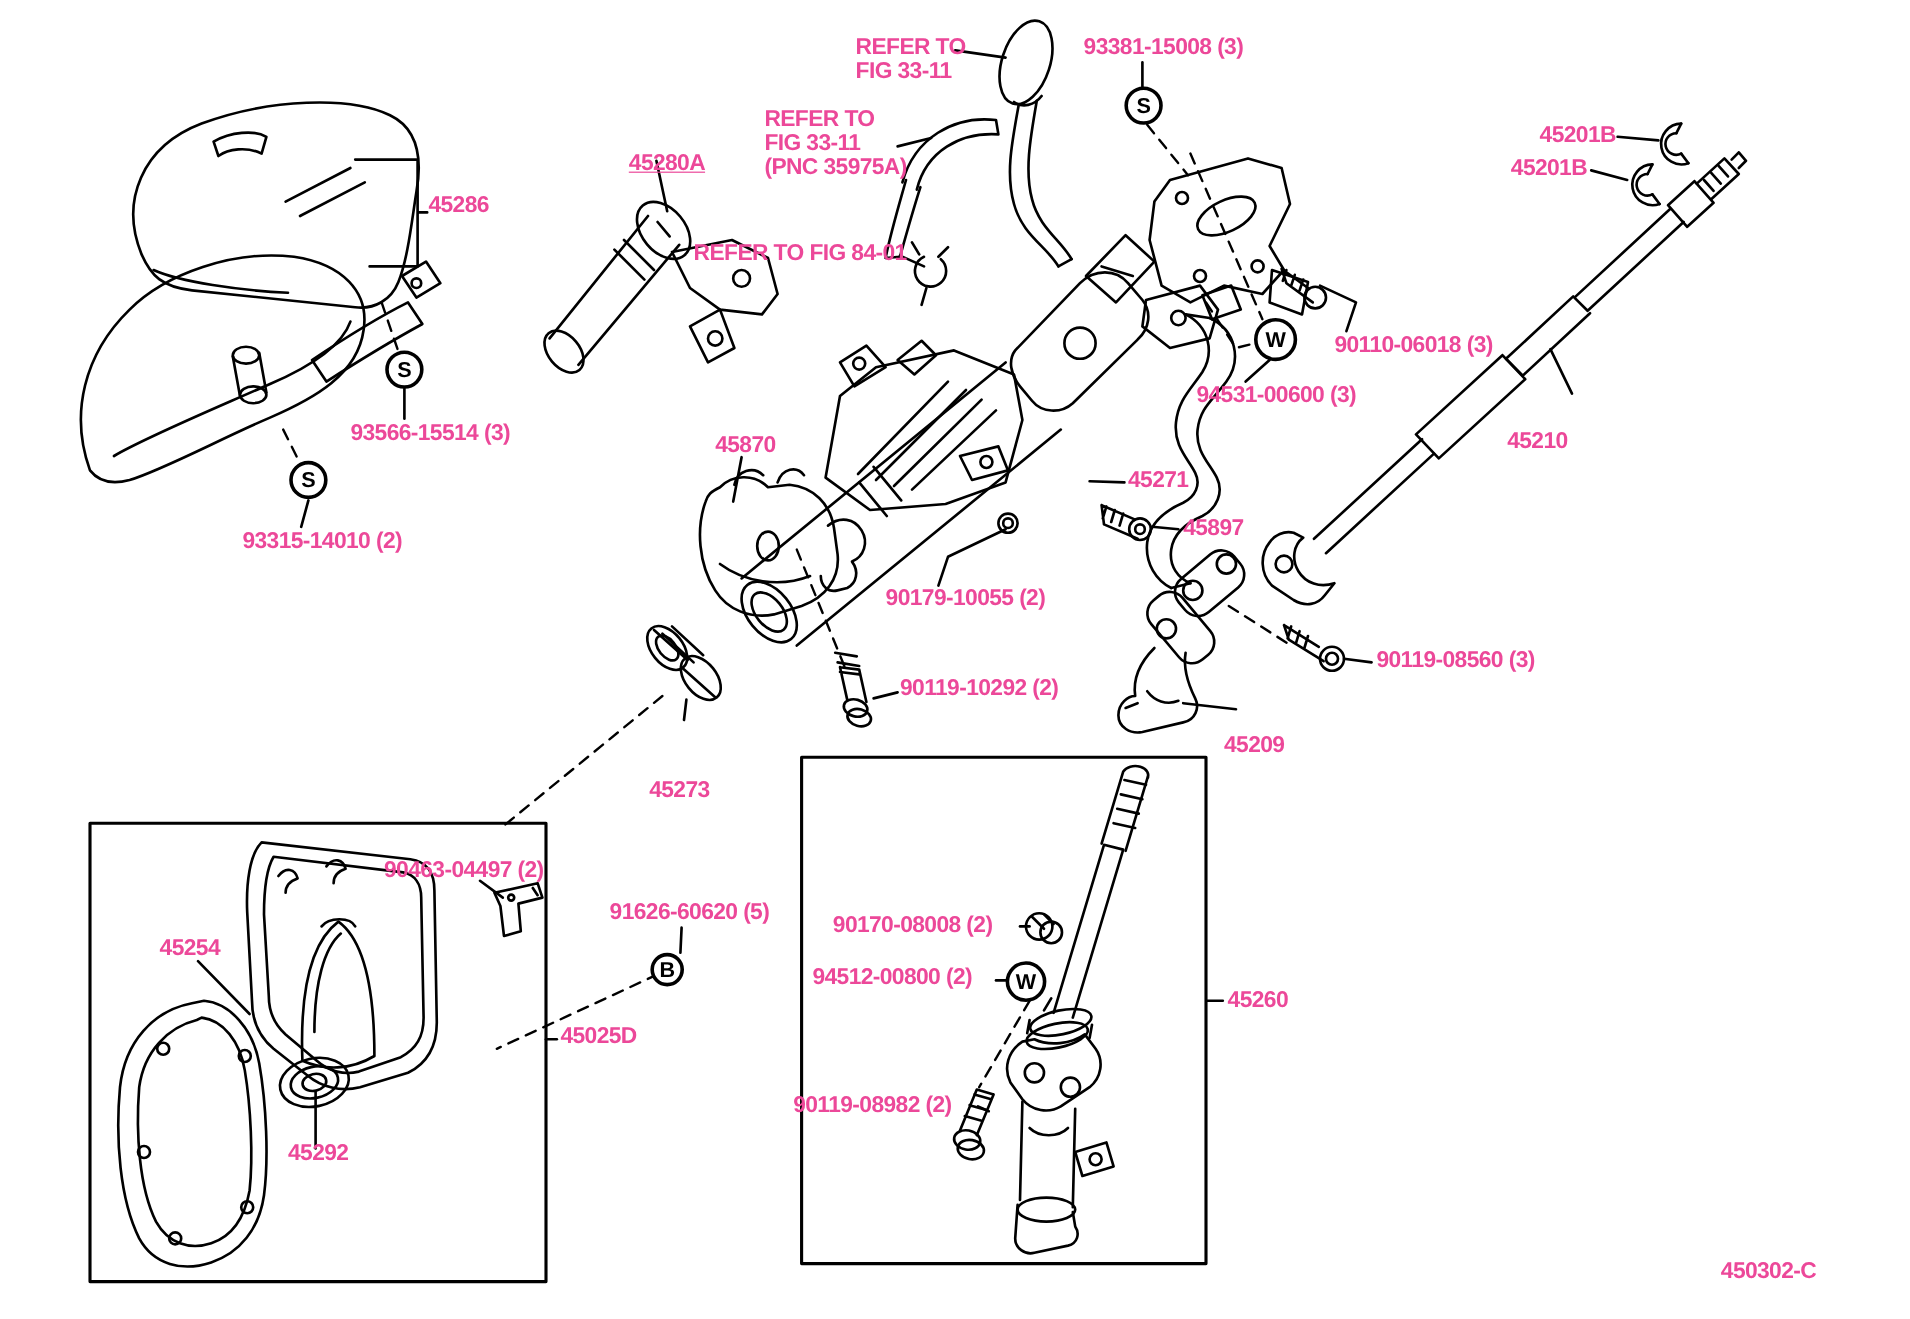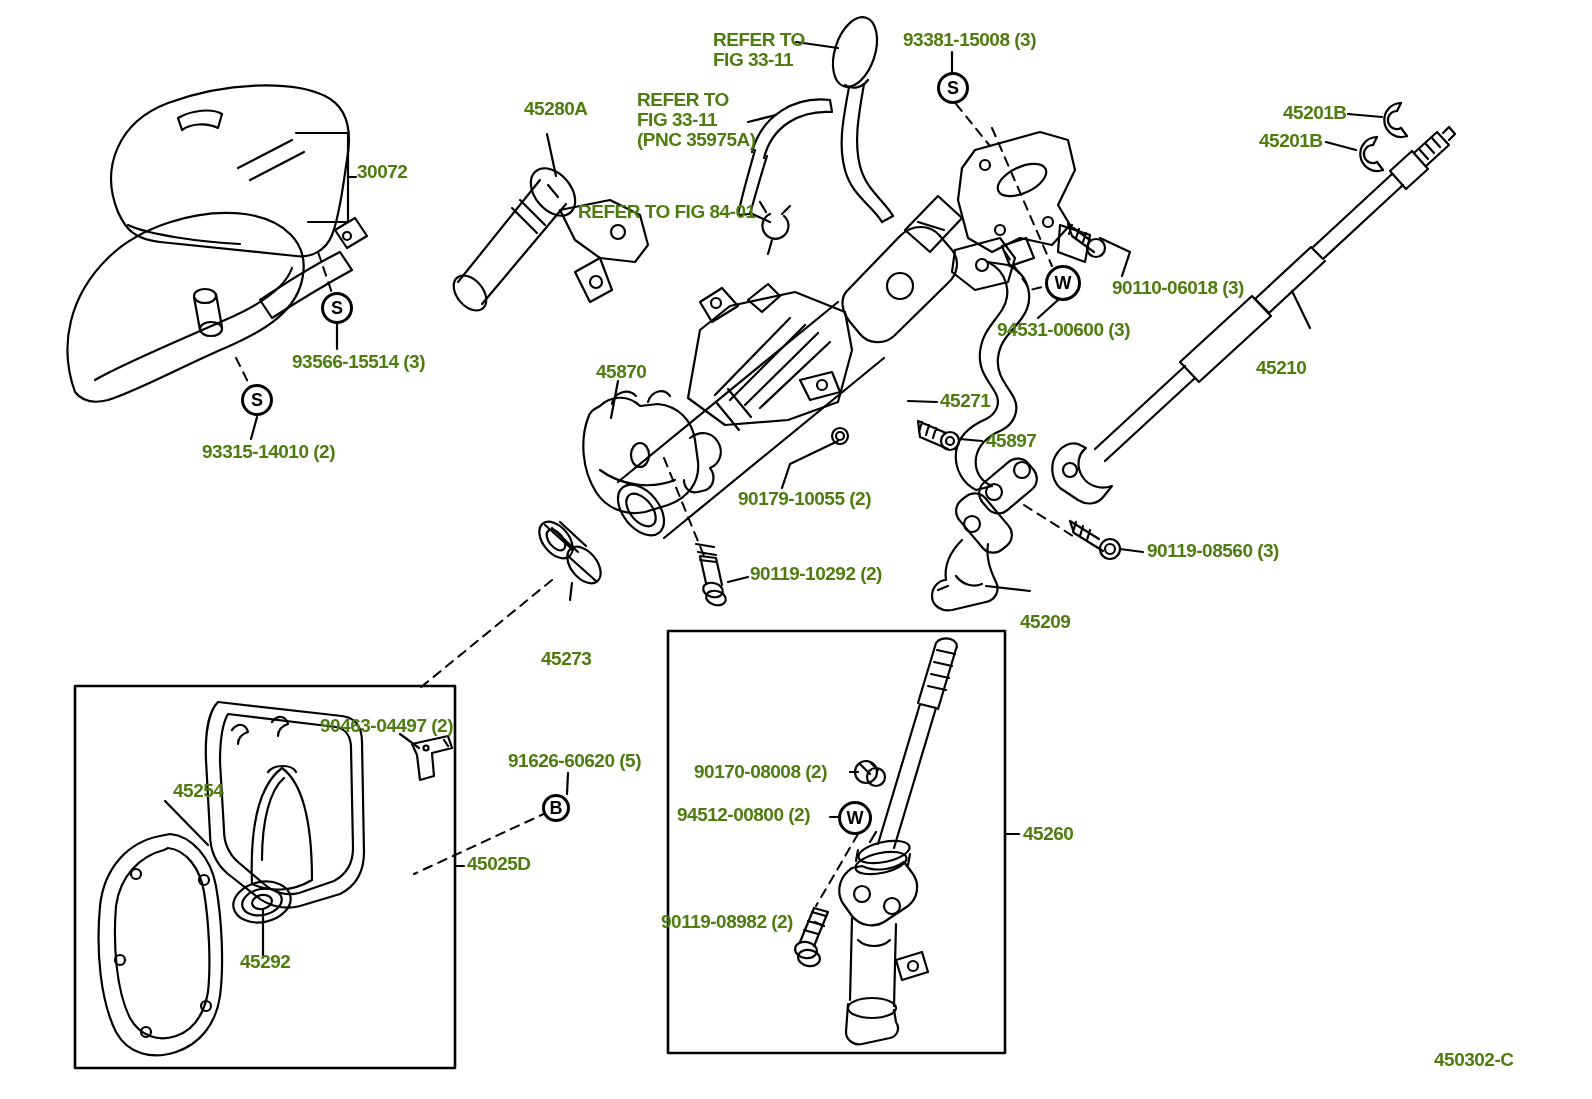--- a/index.html
+++ b/index.html
@@ -2,21 +2,21 @@
 <html><head>
 <meta charset="utf-8">
 <title>450302-C</title>
 <style>
   html,body{margin:0;padding:0;background:#fff;}
   body{width:1592px;height:1099px;position:relative;overflow:hidden;
        font-family:"Liberation Sans",sans-serif;color:#000;}
   #stage{position:absolute;left:0;top:0;width:1592px;height:1099px;}
   svg{position:absolute;left:0;top:0;}
   .lbl{position:absolute;font-weight:700;font-size:19px;line-height:1.06;
-       letter-spacing:-0.5px;white-space:pre-line;color:#4d7c0f;}
+       letter-spacing:-0.5px;white-space:pre-line;color:#ec4899;}
   .sym{position:absolute;border:3px solid #000;border-radius:50%;
        display:flex;align-items:center;justify-content:center;
        font-weight:700;font-size:18px;background:#fff;box-sizing:border-box;}
 </style>
 </head>
 <body>
 
 <div id="stage">
 
 <svg width="1592" height="1099" viewBox="0 0 1592 1099">
@@ -253,41 +253,41 @@
   </g>
 </svg>
 
 <div id="label-layer">
       <div class="lbl" style="left: 713px; top: 30px;">REFER TO
 FIG 33-11</div>
       <div class="lbl" style="left: 903px; top: 30px;">93381-15008 (3)</div>
       <div class="lbl" style="left: 637px; top: 90px;">REFER TO
 FIG 33-11
 (PNC 35975A)</div>
-      <div class="lbl" style="left: 524px; top: 99px;">45280A</div>
-      <div class="lbl" style="left: 357px; top: 162px;">30072</div>
+      <div class="lbl" style="left: 524px; top: 127px; text-decoration: underline;">45280A</div>
+      <div class="lbl" style="left: 357px; top: 162px;">45286</div>
       <div class="lbl" style="left: 578px; top: 202px;">REFER TO FIG 84-01</div>
       <div class="lbl" style="left: 1283px; top: 103px;">45201B</div>
       <div class="lbl" style="left: 1259px; top: 131px;">45201B</div>
       <div class="lbl" style="left: 292px; top: 352px;">93566-15514 (3)</div>
       <div class="lbl" style="left: 202px; top: 442px;">93315-14010 (2)</div>
       <div class="lbl" style="left: 1112px; top: 278px;">90110-06018 (3)</div>
       <div class="lbl" style="left: 997px; top: 320px;">94531-00600 (3)</div>
       <div class="lbl" style="left: 1256px; top: 330px; margin-top: 28px;">45210</div>
       <div class="lbl" style="left: 596px; top: 362px;">45870</div>
       <div class="lbl" style="left: 940px; top: 391px;">45271</div>
       <div class="lbl" style="left: 986px; top: 431px;">45897</div>
       <div class="lbl" style="left: 738px; top: 489px;">90179-10055 (2)</div>
       <div class="lbl" style="left: 750px; top: 564px;">90119-10292 (2)</div>
       <div class="lbl" style="left: 541px; top: 601px; margin-top: 48px;">45273</div>
       <div class="lbl" style="left: 1147px; top: 541px;">90119-08560 (3)</div>
       <div class="lbl" style="left: 1020px; top: 579px; margin-top: 33px;">45209</div>
       <div class="lbl" style="left: 320px; top: 716px;">90463-04497 (2)</div>
       <div class="lbl" style="left: 508px; top: 751px;">91626-60620 (5)</div>
-      <div class="lbl" style="left: 133px; top: 781px; margin-left: 40px;">45254</div>
+      <div class="lbl" style="left: 133px; top: 781px;">45254</div>
       <div class="lbl" style="left: 467px; top: 854px;">45025D</div>
       <div class="lbl" style="left: 694px; top: 762px; text-align: right;">90170-08008 (2)</div>
       <div class="lbl" style="left: 677px; top: 805px;">94512-00800 (2)</div>
       <div class="lbl" style="left: 1023px; top: 824px;">45260</div>
       <div class="lbl" style="left: 661px; top: 912px;">90119-08982 (2)</div>
       <div class="lbl" style="left: 240px; top: 952px;">45292</div>
       <div class="lbl" style="left: 1434px; top: 1050px;">450302-C</div>
       <div class="sym" style="left: 937px; top: 72px; width: 32px; height: 32px;">S</div>
       <div class="sym" style="left: 321px; top: 292px; width: 32px; height: 32px;">S</div>
       <div class="sym" style="left: 241px; top: 384px; width: 32px; height: 32px;">S</div>

